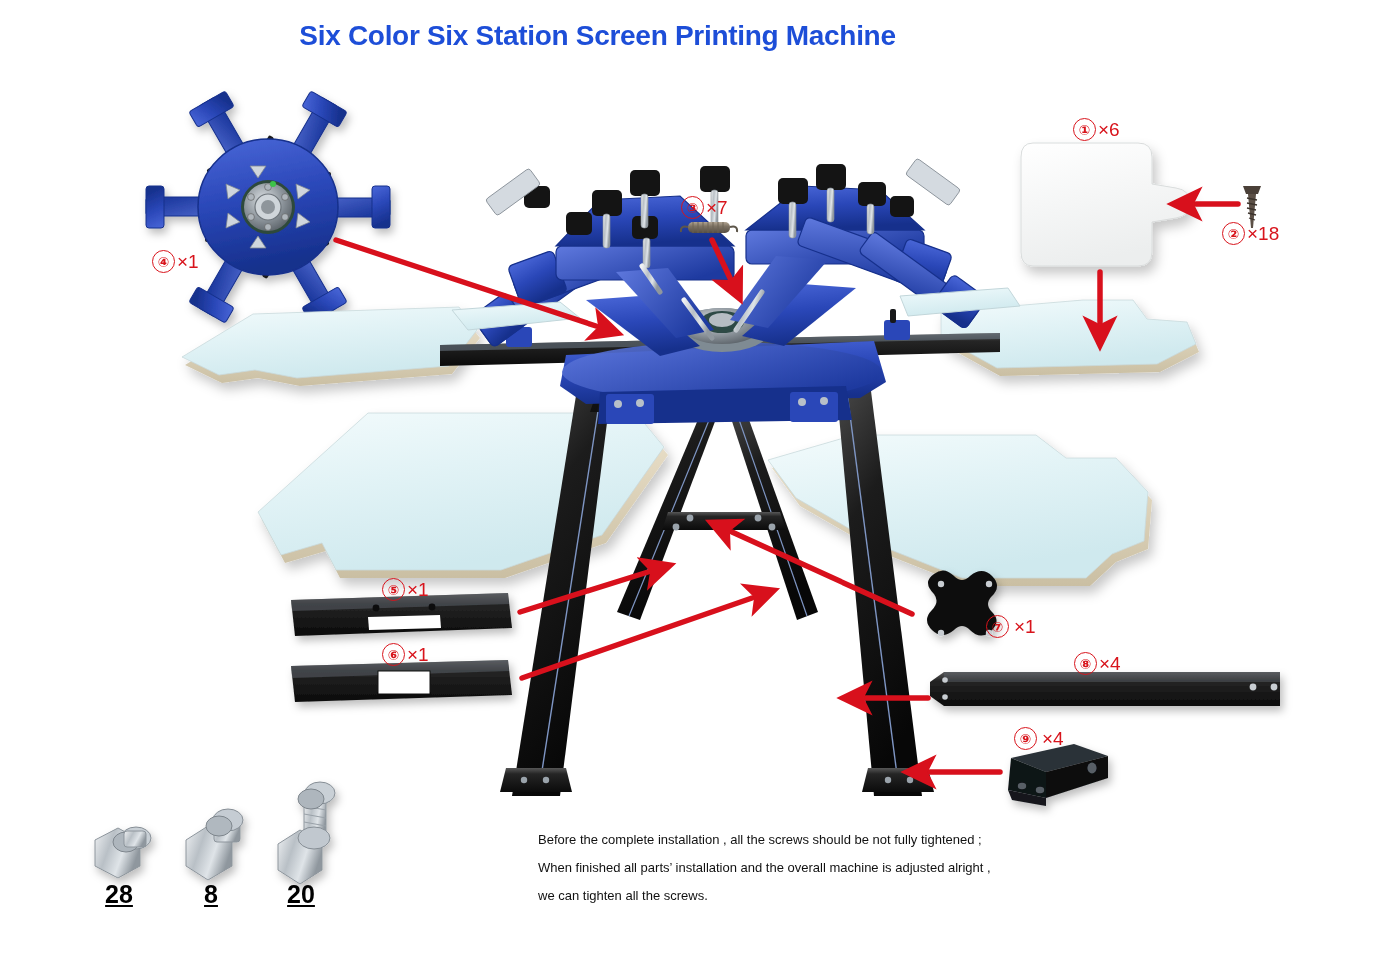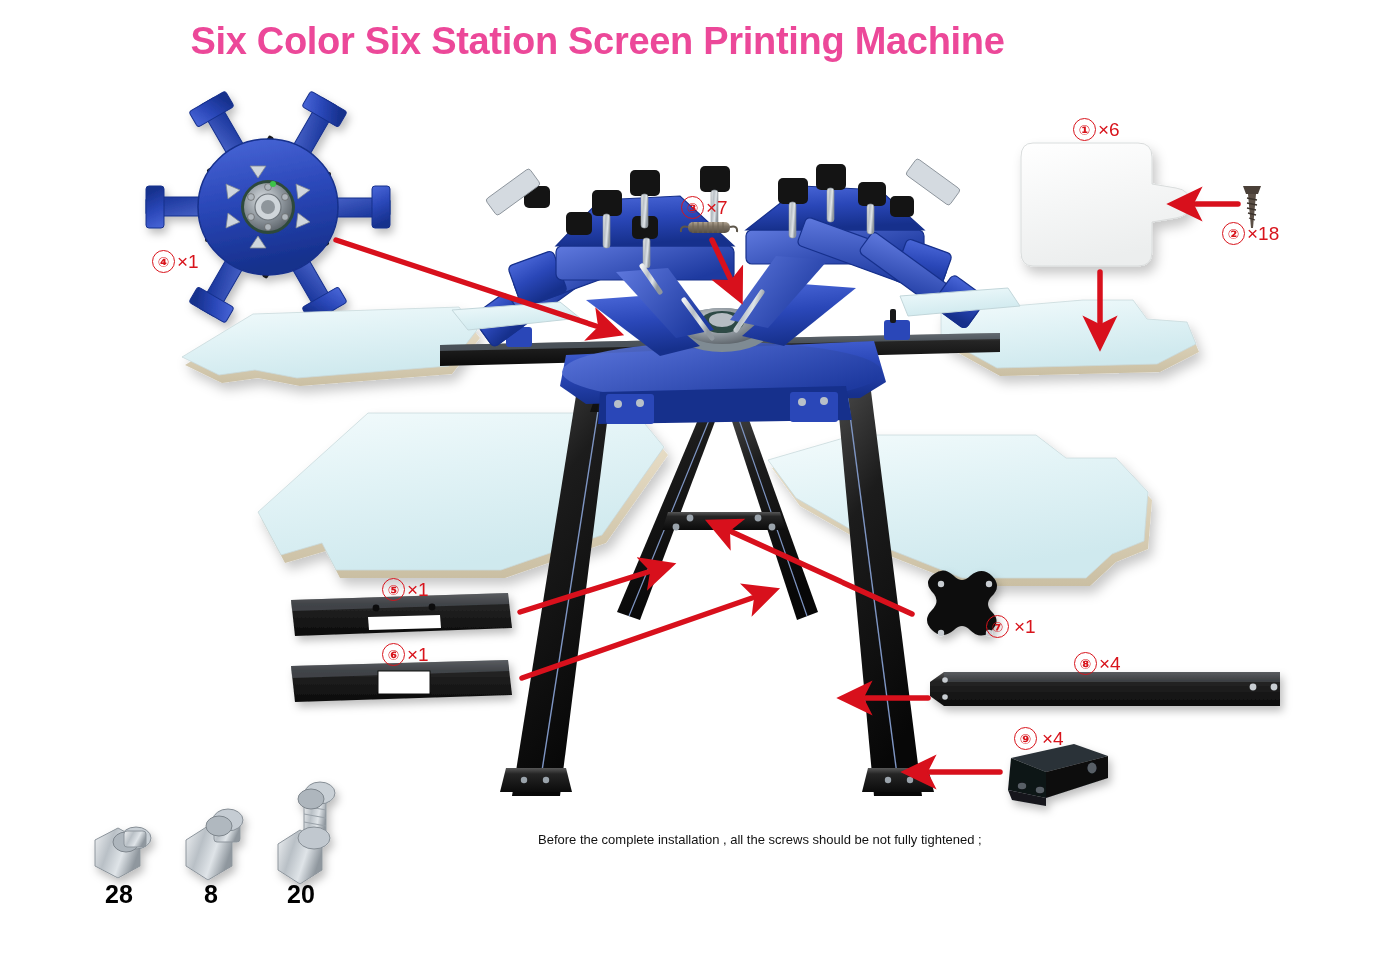--- a/index.html
+++ b/index.html
@@ -4,32 +4,32 @@
 <style>
   html,body{margin:0;padding:0;background:#ffffff;}
   body{width:1380px;height:975px;overflow:hidden;
        font-family:"Liberation Sans","DejaVu Sans",sans-serif;}
   #stage{position:relative;width:1380px;height:975px;background:#fff;}
 
   .abs{position:absolute;}
 
   
   #title{left:0;top:20px;width:1195px;text-align:center;
-         font-size:38px;font-weight:bold;color:#ec4899;letter-spacing:-0.3px;}
+         font-size:28px;font-weight:bold;color:#1d4ed8;letter-spacing:-0.3px;}
 
   
   .callout{color:#d8141c;font-size:19px;font-weight:500;white-space:nowrap;
            display:flex;align-items:center;gap:2px;}
   .cnum{display:inline-flex;align-items:center;justify-content:center;
         width:21px;height:21px;border:1.6px solid #d8141c;border-radius:50%;
         font-size:14px;line-height:1;font-weight:600;}
   .cqty{font-size:19px;}
 
   
-  .boltnum{font-size:25px;font-weight:bold;color:#000;text-align:center;}
+  .boltnum{font-size:25px;font-weight:bold;color:#000;text-align:center;text-decoration:underline;}
 
   
   #instructions{left:538px;top:826px;width:790px;font-size:13px;
                 line-height:28px;color:#111;}
   #instructions div{white-space:nowrap;}
 </style>
 </head>
 <body>
 
 <div id="stage">
@@ -518,15 +518,17 @@
     <span class="cnum">⑨</span>
     <span class="cqty">×4</span>
   </div>
 
   <div class="abs boltnum" style="left:84px;top:880px;width:70px;">28</div>
   <div class="abs boltnum" style="left:176px;top:880px;width:70px;">8</div>
   <div class="abs boltnum" style="left:266px;top:880px;width:70px;">20</div>
 
   <div class="abs" id="instructions">
     <div>Before the complete installation , all the screws should be not fully tightened ;</div>
+    <div>When finished all parts’  installation and the overall machine is adjusted alright ,</div>
+    <div>we can tighten all the screws.</div>
   </div>
 
 </div>
 
 </body></html>

